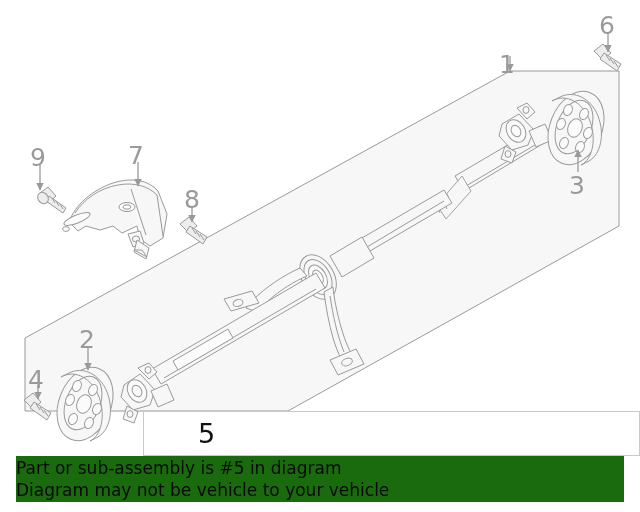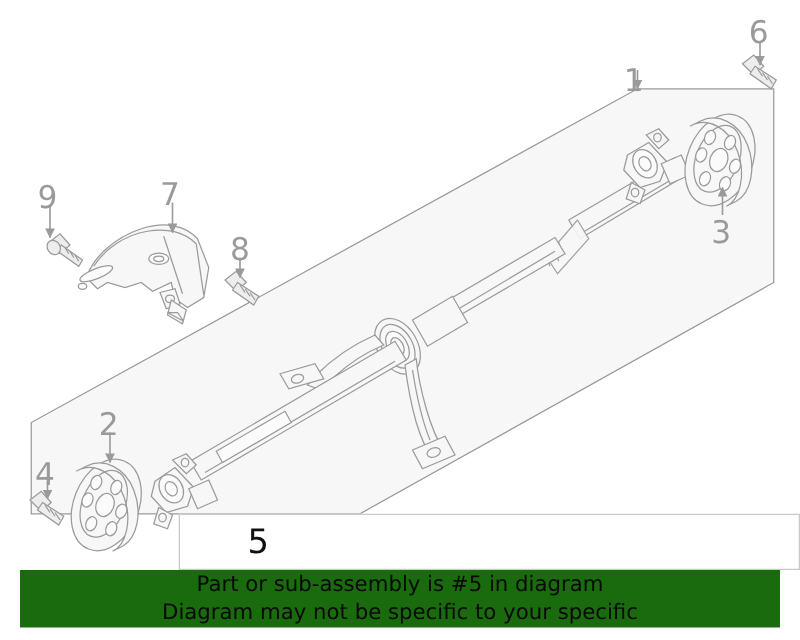--- a/index.html
+++ b/index.html
@@ -71,21 +71,20 @@
     position: absolute;
     left: 16px;
     top: 456px;
     width: 608px;
     height: 46px;
     background: #1a6b0e;
     color: #0a0a0a;
     font-family: "DejaVu Sans", sans-serif;
     font-size: 17px;
     line-height: 22px;
-    text-align: center;
     box-sizing: border-box;
     padding-top: 1px;
     overflow: hidden;
   }
   #notice-banner .notice-line {
     display: block;
     white-space: nowrap;
   }
 </style>
 </head>
@@ -280,16 +279,16 @@
   <span class="callout-num" style="left:599px; top:13px;">6</span>
   <span class="callout-num" style="left:128px; top:143px;">7</span>
   <span class="callout-num" style="left:184px; top:187px;">8</span>
   <span class="callout-num" style="left:30px; top:145px;">9</span>
 
   <div id="highlight-box"></div>
   <span id="highlight-num">5</span>
 
   <div id="notice-banner">
     <span class="notice-line">Part or sub-assembly is #5 in diagram</span>
-    <span class="notice-line">Diagram may not be specific to your specific</span>
+    <span class="notice-line">Diagram may not be vehicle to your vehicle</span>
   </div>
 
 </div>
 
 </body></html>

